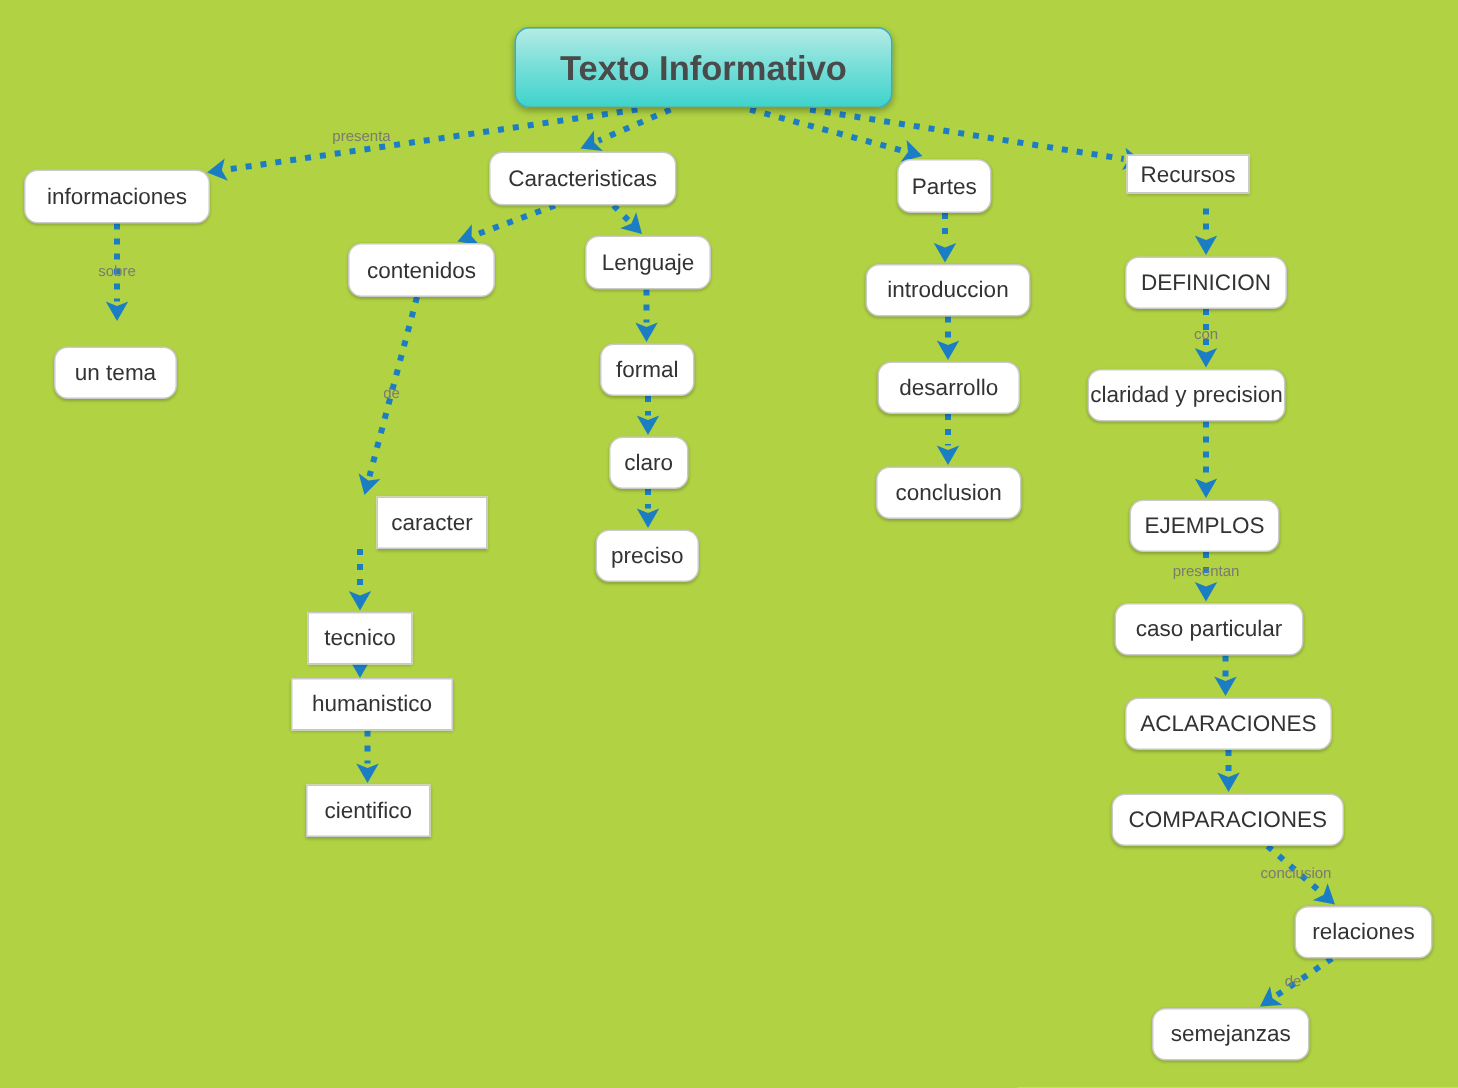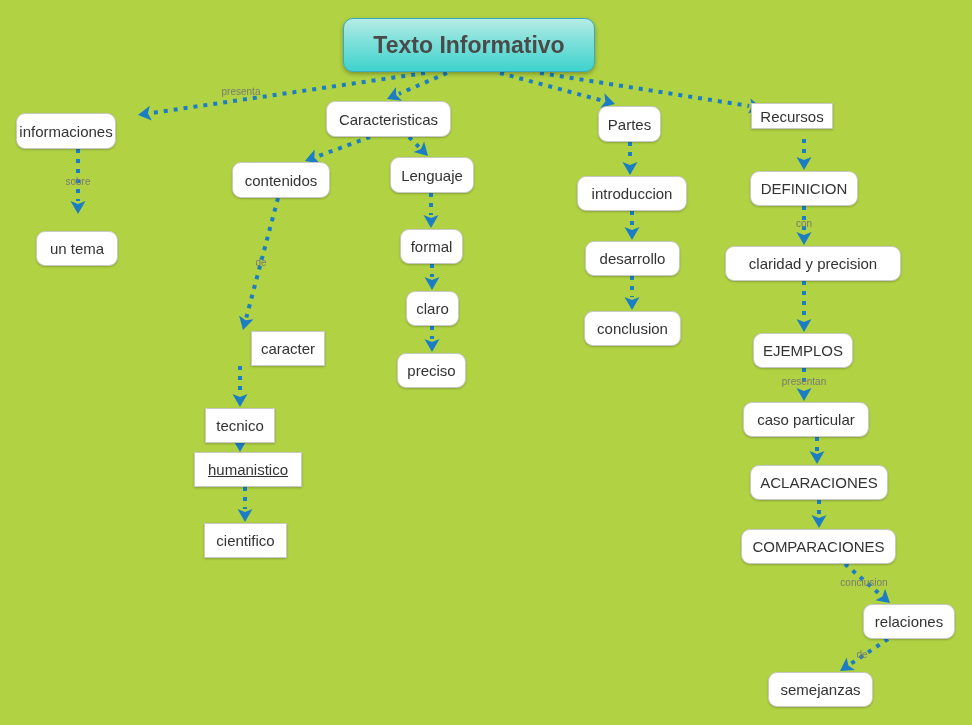--- a/index.html
+++ b/index.html
@@ -171,38 +171,38 @@
       </g>
     </svg>
 <div class="link-label" style="left: 241px; top: 92px; color: rgb(123, 123, 111);">presenta</div>
     <div class="link-label" style="left: 78px; top: 182px; color: rgb(123, 123, 111);">sobre</div>
     <div class="link-label" style="left: 261px; top: 263px; color: rgb(123, 123, 111);">de</div>
     <div class="link-label" style="left: 804px; top: 224px; color: rgb(123, 123, 111);">con</div>
     <div class="link-label" style="left: 804px; top: 382px; color: rgb(123, 123, 111);">presentan</div>
     <div class="link-label" style="left: 864px; top: 583px; color: rgb(123, 123, 111);">conclusion</div>
     <div class="link-label" style="left: 862px; top: 655px; color: rgb(123, 123, 111);">de</div>
     <div class="node root" style="left: 343px; top: 18px; width: 252px; height: 54px;">Texto Informativo</div>
-    <div class="node rounded" style="left: 16px; top: 113px; width: 100px; height: 36px;">informaciones</div>
+    <div class="node rounded" style="left: 16px; top: 113px; width: 124px; height: 36px;">informaciones</div>
     <div class="node rounded" style="left: 36px; top: 215px; width: 82px; height: 35px; margin-top: 16px;">un tema</div>
     <div class="node rounded" style="left: 326px; top: 101px; width: 125px; height: 36px;">Caracteristicas</div>
     <div class="node rounded" style="left: 232px; top: 162px; width: 98px; height: 36px;">contenidos</div>
     <div class="node rounded" style="left: 390px; top: 157px; width: 84px; height: 36px;">Lenguaje</div>
     <div class="node rounded" style="left: 400px; top: 229px; width: 63px; height: 35px;">formal</div>
     <div class="node rounded" style="left: 406px; top: 291px; width: 53px; height: 35px;">claro</div>
     <div class="node rounded" style="left: 397px; top: 353px; width: 69px; height: 35px;">preciso</div>
     <div class="node square" style="left: 203px; top: 331px; width: 74px; height: 35px; margin-left: 48px;">caracter</div>
     <div class="node square" style="left: 205px; top: 408px; width: 70px; height: 35px;">tecnico</div>
-    <div class="node square" style="left: 194px; top: 452px; width: 108px; height: 35px; text-decoration: underline;">humanistico</div>
+    <div class="node square" style="left: 194px; top: 452px; width: 108px; height: 35px;">humanistico</div>
     <div class="node square" style="left: 204px; top: 523px; width: 83px; height: 35px;">cientifico</div>
     <div class="node rounded" style="left: 598px; top: 106px; width: 63px; height: 36px;">Partes</div>
     <div class="node rounded" style="left: 577px; top: 176px; width: 110px; height: 35px;">introduccion</div>
     <div class="node rounded" style="left: 585px; top: 241px; width: 95px; height: 35px;">desarrollo</div>
     <div class="node rounded" style="left: 584px; top: 311px; width: 97px; height: 35px;">conclusion</div>
     <div class="node square" style="left: 751px; top: 103px; width: 82px; height: 26px;">Recursos</div>
     <div class="node rounded" style="left: 750px; top: 171px; width: 108px; height: 35px;">DEFINICION</div>
-    <div class="node rounded" style="left: 725px; top: 246px; width: 176px; height: 35px;">claridad y precision</div>
+    <div class="node rounded" style="left: 725px; top: 246px; width: 132px; height: 35px;">claridad y precision</div>
     <div class="node rounded" style="left: 753px; top: 333px; width: 100px; height: 35px;">EJEMPLOS</div>
     <div class="node rounded" style="left: 743px; top: 402px; width: 126px; height: 35px;">caso particular</div>
     <div class="node rounded" style="left: 750px; top: 465px; width: 138px; height: 35px;">ACLARACIONES</div>
     <div class="node rounded" style="left: 741px; top: 529px; width: 155px; height: 35px;">COMPARACIONES</div>
     <div class="node rounded" style="left: 863px; top: 604px; width: 92px; height: 35px;">relaciones</div>
     <div class="node rounded" style="left: 768px; top: 672px; width: 105px; height: 35px;">semejanzas</div>
   </div>
 
 </body></html>

